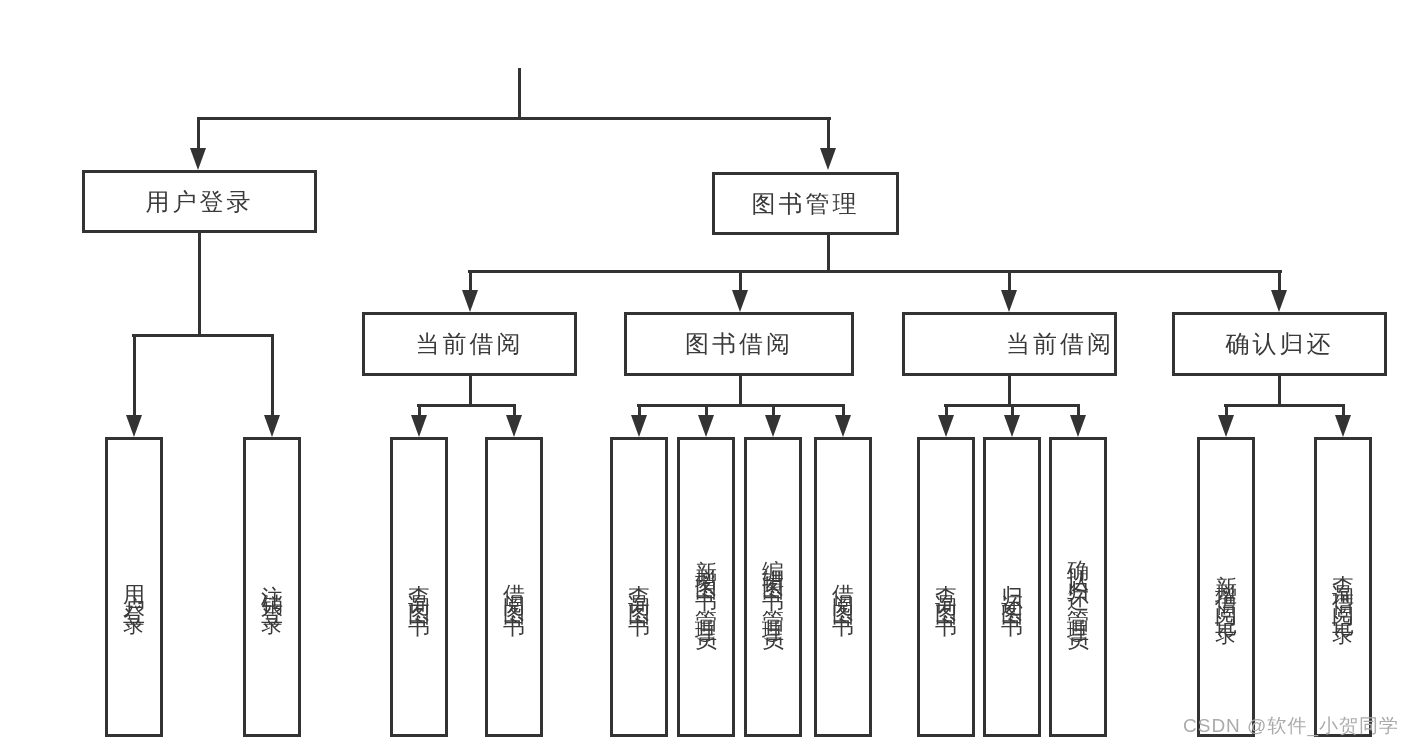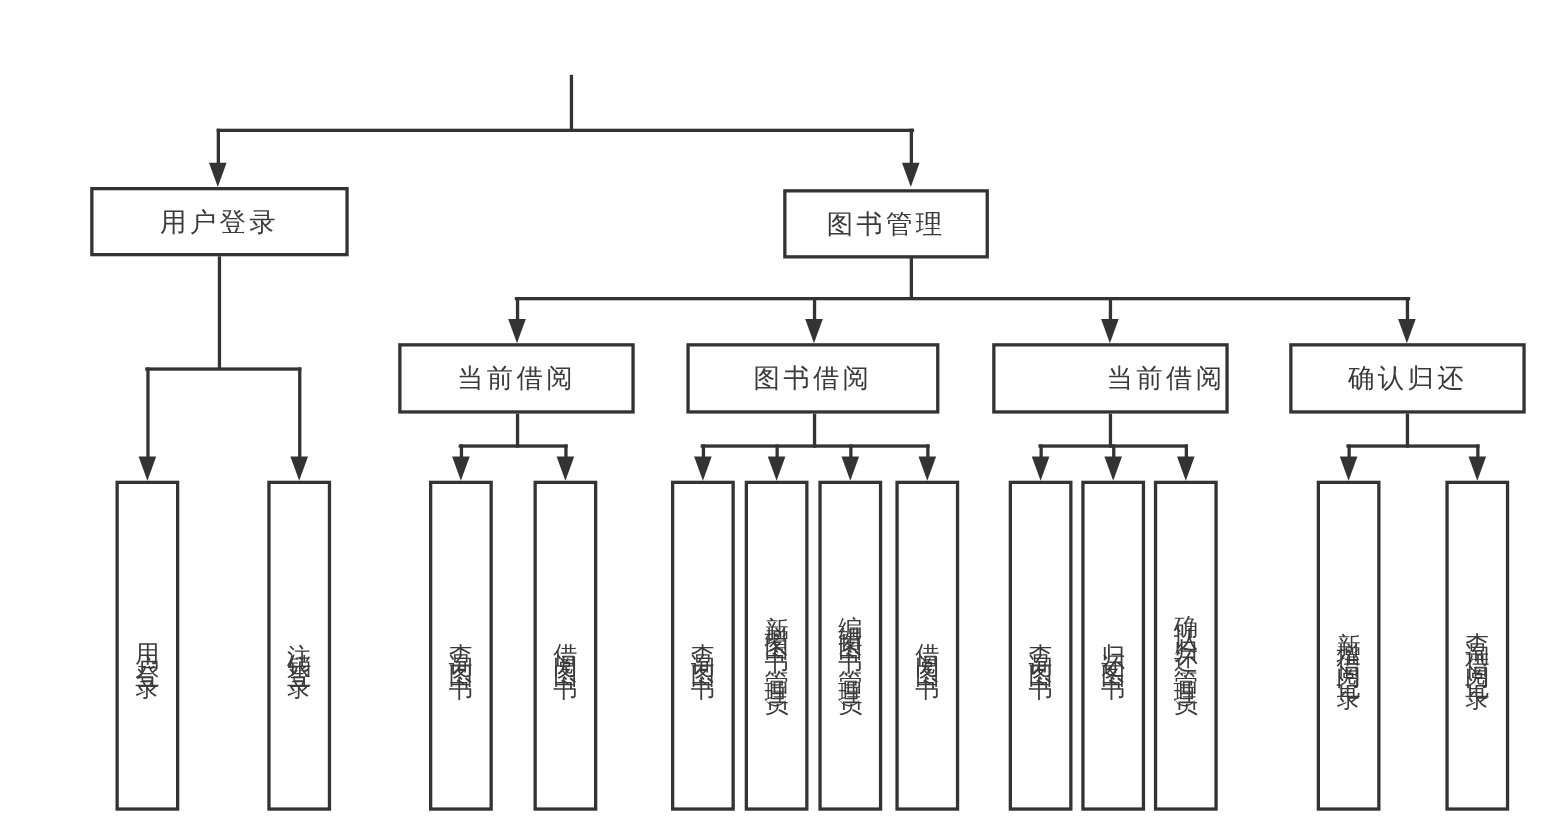--- a/index.html
+++ b/index.html
@@ -163,14 +163,15 @@
   <div class="vl" style="left:1077px;top:404px;height:13px;"></div>
   <div class="ar" style="left:1078px;top:415px;"></div>
 
   <div class="vl" style="left:1278px;top:376px;height:31px;"></div>
   <div class="hl" style="left:1224px;top:404px;width:121px;"></div>
   <div class="vl" style="left:1225px;top:404px;height:13px;"></div>
   <div class="ar" style="left:1226px;top:415px;"></div>
   <div class="vl" style="left:1342px;top:404px;height:13px;"></div>
   <div class="ar" style="left:1343px;top:415px;"></div>
 
+  <div class="watermark">CSDN @软件_小贺同学</div>
 
 </div>
 
 </body></html>

